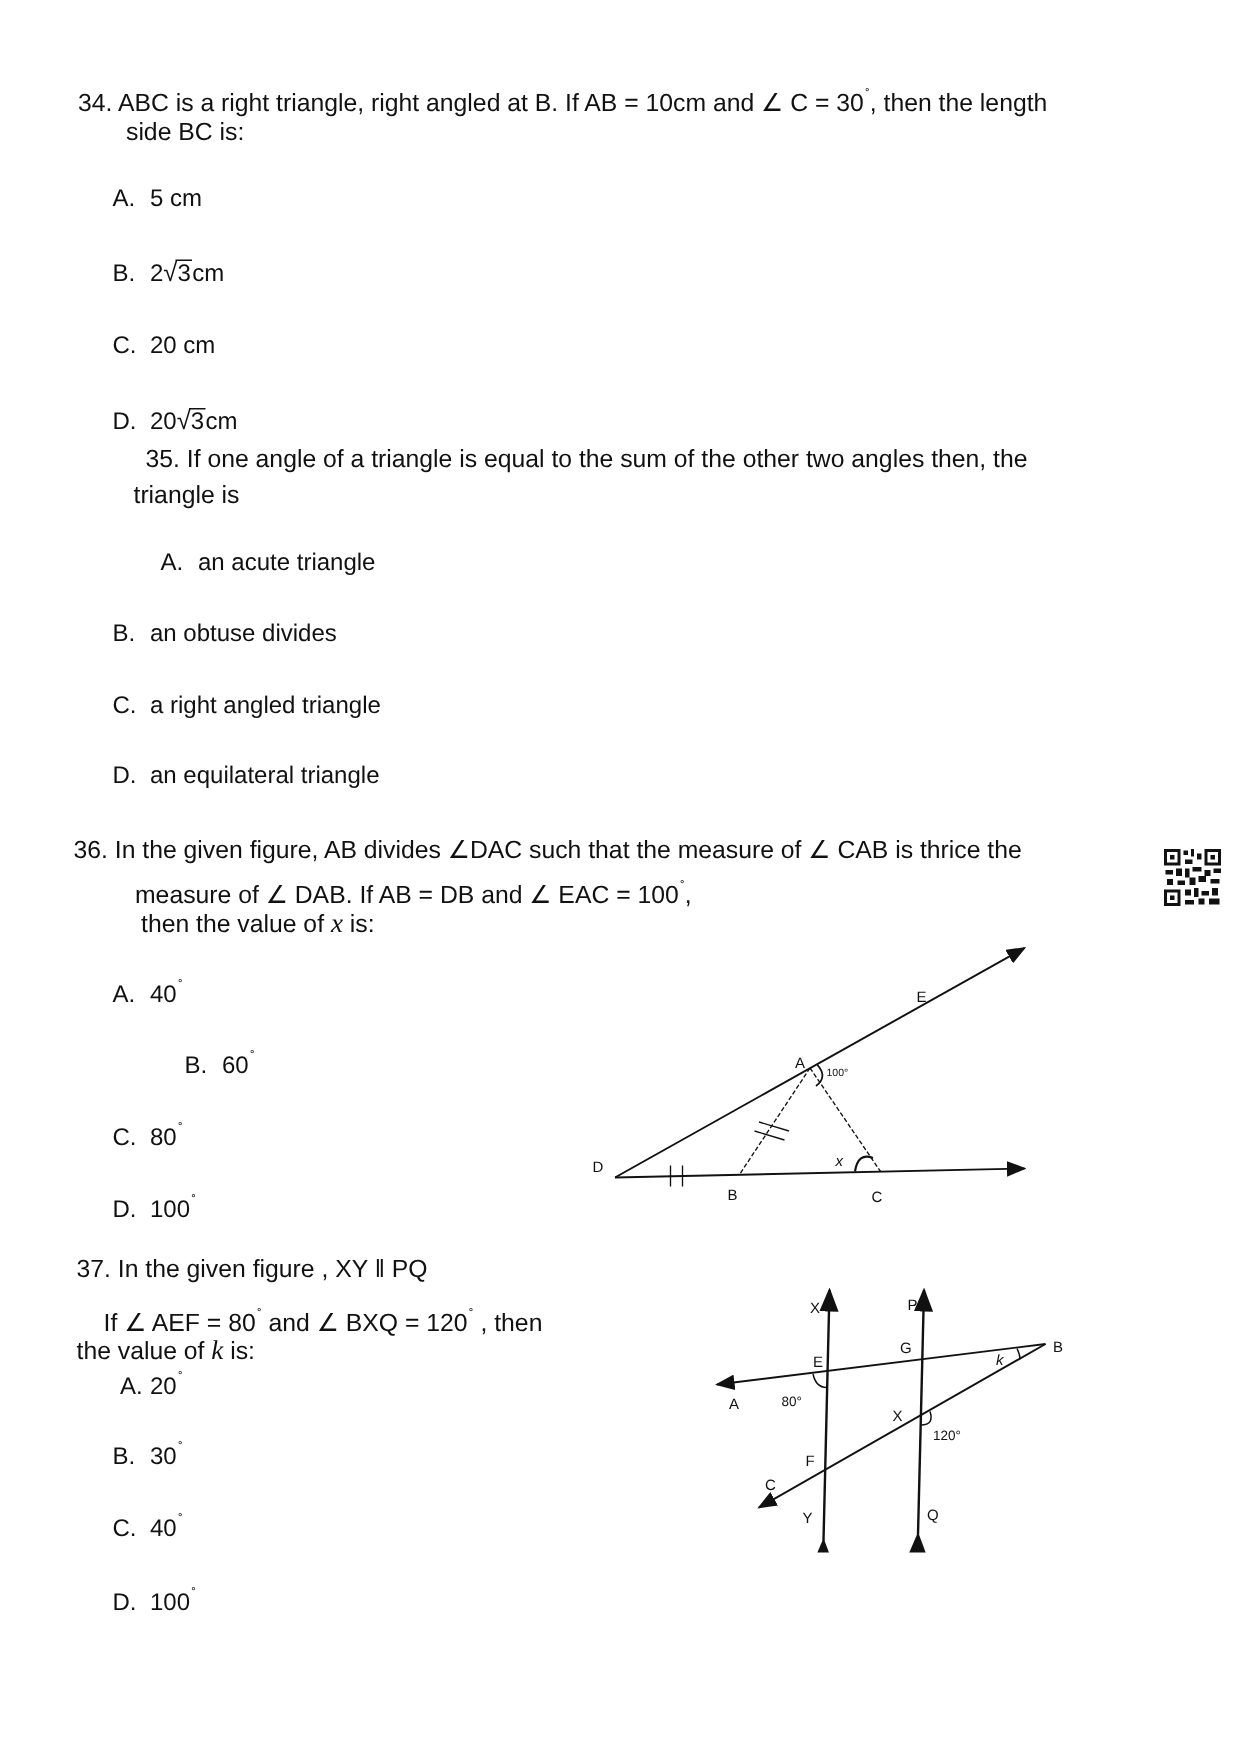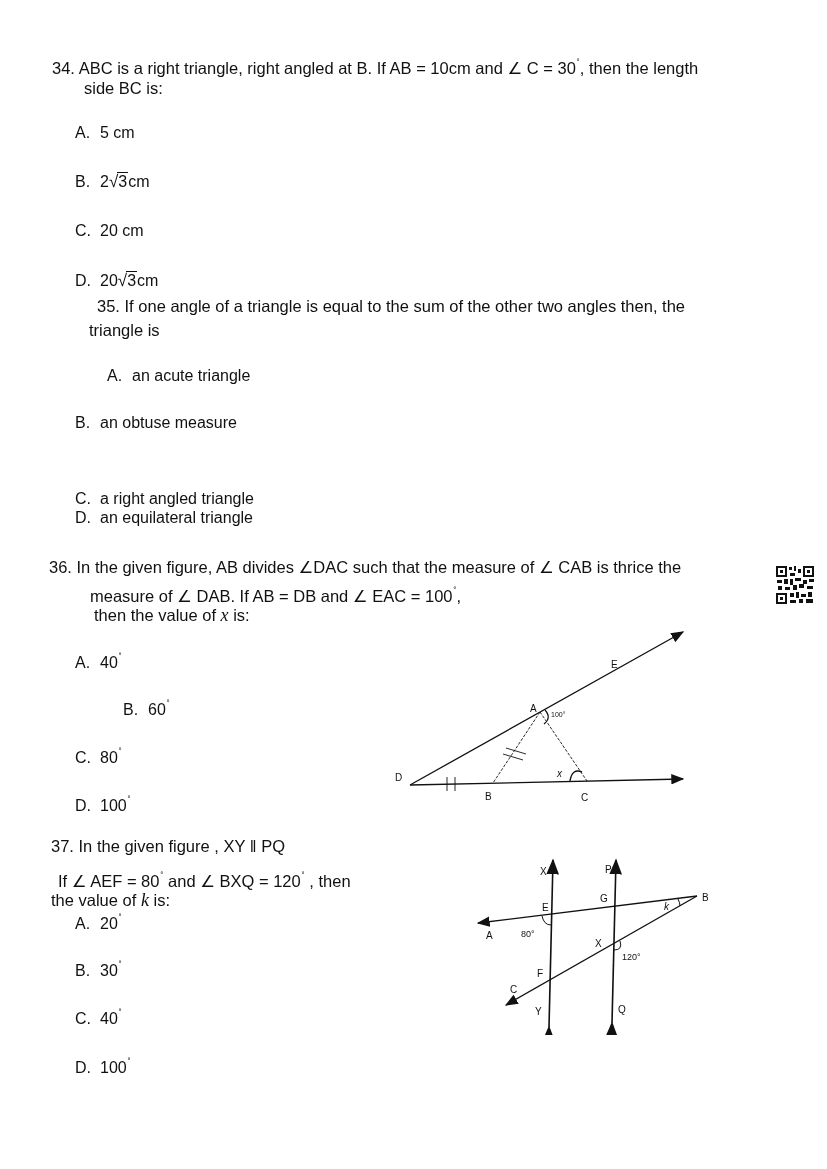--- a/index.html
+++ b/index.html
@@ -40,23 +40,23 @@
 
 <div class="abs q" style="left:49px; top:294px;margin-left:48px;">
   <span>35.</span>&nbsp;<span>If one angle of a triangle is equal to the sum of the other two angles then, the</span>
 </div>
 <div class="abs q" style="left:89px; top:318px;">triangle is</div>
 
 <div class="abs opt" style="left:75px; top:367px;margin-left:32px;">
   <span class="lbl">A.</span><span>an acute triangle</span>
 </div>
 <div class="abs opt" style="left:75px; top:414px;">
-  <span class="lbl">B.</span><span>an obtuse measure</span>
-</div>
-<div class="abs opt" style="left:75px; top:462px;margin-top:28px;">
+  <span class="lbl">B.</span><span>an obtuse divides</span>
+</div>
+<div class="abs opt" style="left:75px; top:462px;">
   <span class="lbl">C.</span><span>a right angled triangle</span>
 </div>
 <div class="abs opt" style="left:75px; top:509px;">
   <span class="lbl">D.</span><span>an equilateral triangle</span>
 </div>
 
 <div class="abs q" style="left:49px; top:555px;">
   <span>36.</span>
   <span>In the given figure, AB divides ∠DAC such that the measure of  ∠ CAB is thrice the</span>
 </div>
@@ -144,28 +144,28 @@
     <rect x="26" y="29" width="5" height="3" fill="#111"></rect>
   <rect x="33" y="27" width="4" height="5" fill="#111"></rect>
     <rect x="15" y="35" width="6" height="3" fill="#111"></rect>
     <rect x="24" y="34" width="4" height="4" fill="#111"></rect>
   <rect x="31" y="34" width="7" height="4" fill="#111"></rect>
 </svg>
 
 <div class="abs q" style="left:51px; top:834px;">
   <span>37.</span>&nbsp;<span>In the given figure , XY ‖ PQ</span>
 </div>
-<div class="abs q" style="left:58px; top:864px;">
+<div class="abs q" style="left:69px; top:864px;">
   <span>If ∠ AEF = 80</span><sup class="deg">˚</sup><span> and ∠ BXQ = 120</span><sup class="deg">˚</sup><span> , then</span>
 </div>
 <div class="abs q" style="left:51px; top:888px;">
   <span>the value of </span><span class="it">k</span><span>  is:</span>
 </div>
 
-<div class="abs opt" style="left:75px; top:913px;">
+<div class="abs opt" style="left:75px; top:913px;text-align:center;">
   <span class="lbl">A.</span><span>20</span><sup class="deg">˚</sup>
 </div>
 <div class="abs opt" style="left:75px; top:960px;">
   <span class="lbl">B.</span><span>30</span><sup class="deg">˚</sup>
 </div>
 <div class="abs opt" style="left:75px; top:1008px;">
   <span class="lbl">C.</span><span>40</span><sup class="deg">˚</sup>
 </div>
 <div class="abs opt" style="left:75px; top:1057px;">
   <span class="lbl">D.</span><span>100</span><sup class="deg">˚</sup>

